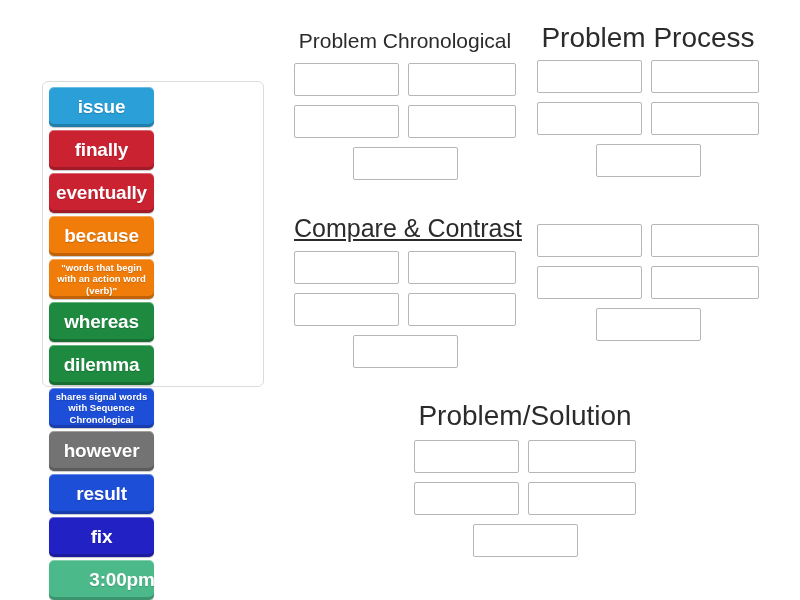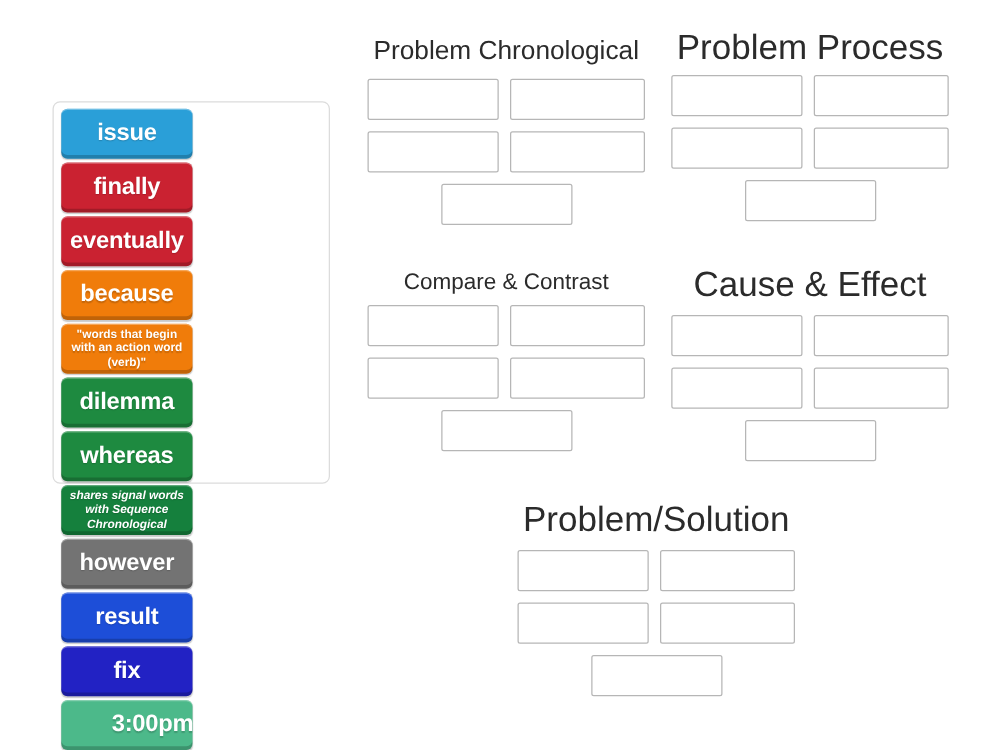--- a/index.html
+++ b/index.html
@@ -99,23 +99,23 @@
 <body>
 
 <div id="stage">
 
   <div id="tile-tray">
       <div class="tile" style="background: rgb(42, 159, 216);">issue</div>
       <div class="tile" style="background: rgb(202, 34, 49);">finally</div>
       <div class="tile" style="background: rgb(202, 34, 49);">eventually</div>
       <div class="tile" style="background: rgb(240, 124, 10);">because</div>
       <div class="tile small" style="background: rgb(240, 124, 10);">"words that begin with an action word (verb)"</div>
+      <div class="tile" style="background: rgb(30, 138, 64);">whereas</div>
       <div class="tile" style="background: rgb(30, 138, 64);">dilemma</div>
-      <div class="tile" style="background: rgb(30, 138, 64);">whereas</div>
-      <div class="tile small" style="background: #15803d; font-style: italic;">shares signal words with Sequence Chronological</div>
+      <div class="tile small" style="background: #1d4ed8;">shares signal words with Sequence Chronological</div>
       <div class="tile" style="background: #737373;">however</div>
       <div class="tile" style="background: #1d4ed8;">result</div>
       <div class="tile" style="background: rgb(34, 34, 196);">fix</div>
       <div class="tile" style="background: rgb(76, 185, 138); padding-left: 44px;">3:00pm</div>
     </div>
 
   <div class="group" id="group-0" style="left:294px; top:30px; width:222px;">
     <div class="group-title" style="font-size:21px;">Problem Chronological</div>
     <div class="slot-rows">
         <div class="slot-row">
@@ -143,38 +143,37 @@
           <div class="slot"></div>
           <div class="slot wide"></div>
         </div>
         <div class="slot-row">
           <div class="slot"></div>
         </div>
       </div>
   </div>
 
   <div class="group" id="group-2" style="left:294px; top:216px; width:222px;">
-    <div class="group-title" style="font-size:18px;">Compare &amp; Contrast</div>
+    <div class="group-title" style="font-size:25px;text-decoration:underline;">Compare &amp; Contrast</div>
     <div class="slot-rows" style="margin-top:10px;">
         <div class="slot-row">
           <div class="slot"></div>
           <div class="slot wide"></div>
         </div>
         <div class="slot-row">
           <div class="slot"></div>
           <div class="slot wide"></div>
         </div>
         <div class="slot-row">
           <div class="slot"></div>
         </div>
       </div>
   </div>
 
   <div class="group" id="group-3" style="left:537px; top:214px; width:222px;">
-    <div class="group-title" style="font-size:28px;">Cause &amp; Effect</div>
     <div class="slot-rows" style="margin-top:10px;">
         <div class="slot-row">
           <div class="slot"></div>
           <div class="slot wide"></div>
         </div>
         <div class="slot-row">
           <div class="slot"></div>
           <div class="slot wide"></div>
         </div>
         <div class="slot-row">

